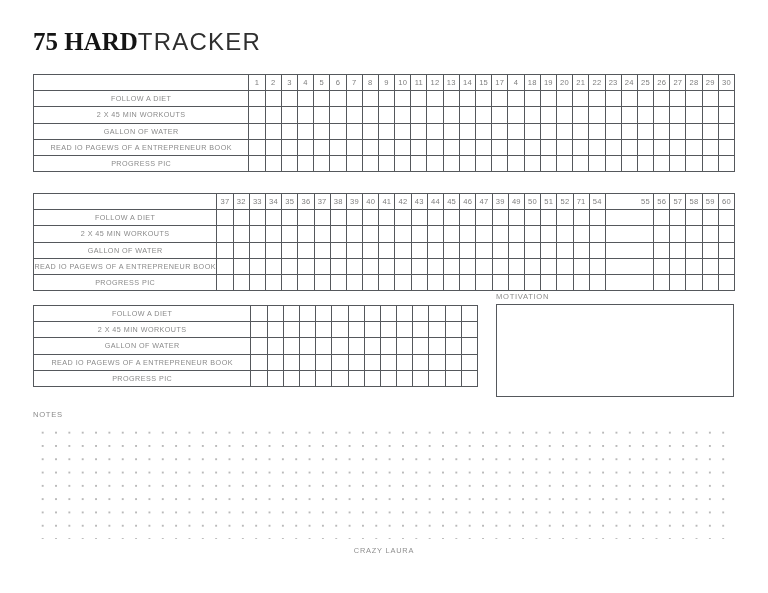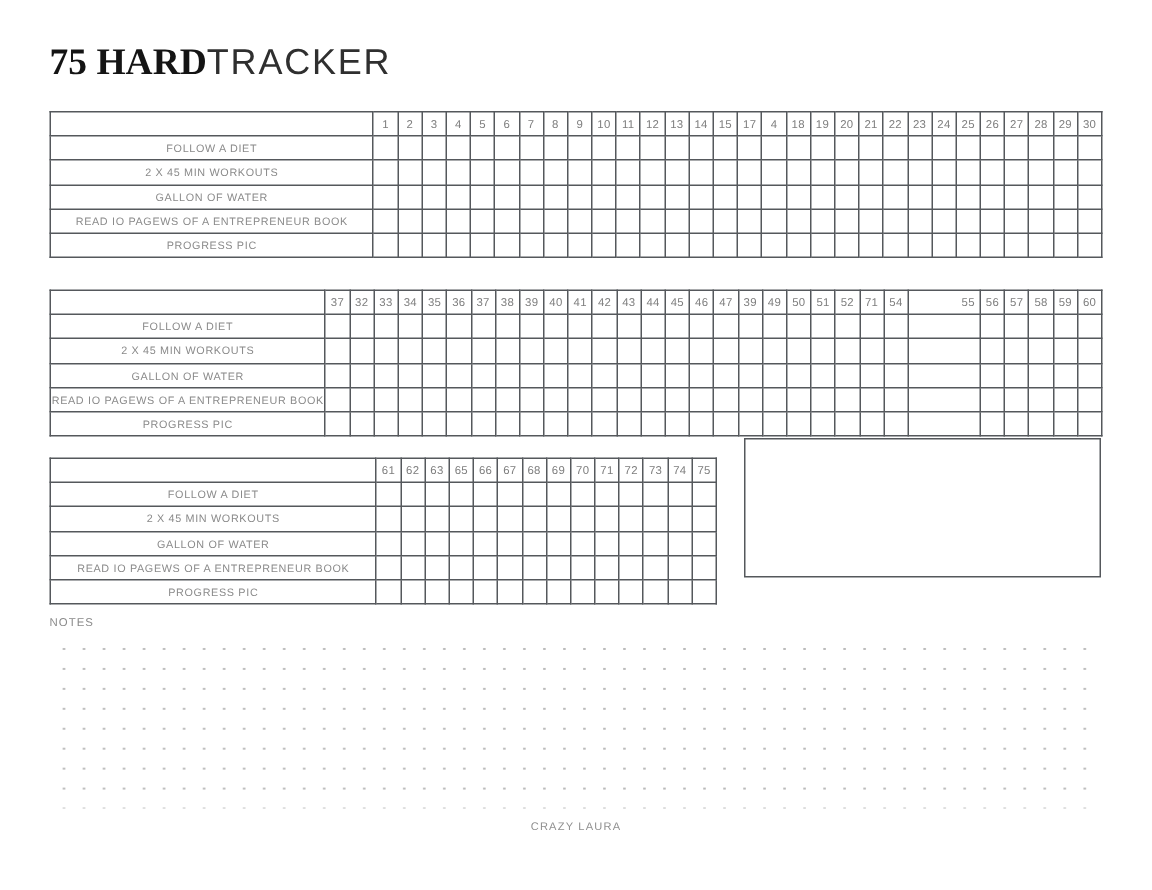--- a/index.html
+++ b/index.html
@@ -537,37 +537,20 @@
         <td class="cell" style="width: 15.2px;"></td>
         <td class="cell" style="width: 15.2px;"></td>
         <td class="cell" style="width: 15.2px;"></td>
       </tr>
     </tbody>
 </table>
 
 <table class="tracker" id="table-3">
   <tbody>
       <tr>
-        <td class="blank"></td>
-        <td class="daynum" style="width: 15.2px;">61</td>
-        <td class="daynum" style="width: 15.2px;">62</td>
-        <td class="daynum" style="width: 15.2px;">63</td>
-        <td class="daynum" style="width: 15.2px;">65</td>
-        <td class="daynum" style="width: 15.2px;">66</td>
-        <td class="daynum" style="width: 15.2px;">67</td>
-        <td class="daynum" style="width: 15.2px;">68</td>
-        <td class="daynum" style="width: 15.2px;">69</td>
-        <td class="daynum" style="width: 15.2px;">70</td>
-        <td class="daynum" style="width: 15.2px;">71</td>
-        <td class="daynum" style="width: 15.2px;">72</td>
-        <td class="daynum" style="width: 15.2px;">73</td>
-        <td class="daynum" style="width: 15.2px;">74</td>
-        <td class="daynum" style="width: 15.2px;">75</td>
-      </tr>
-      <tr>
         <td class="label">FOLLOW A DIET</td>
         <td class="cell" style="width: 15.2px;"></td>
         <td class="cell" style="width: 15.2px;"></td>
         <td class="cell" style="width: 15.2px;"></td>
         <td class="cell" style="width: 15.2px;"></td>
         <td class="cell" style="width: 15.2px;"></td>
         <td class="cell" style="width: 15.2px;"></td>
         <td class="cell" style="width: 15.2px;"></td>
         <td class="cell" style="width: 15.2px;"></td>
         <td class="cell" style="width: 15.2px;"></td>
@@ -642,20 +625,21 @@
         <td class="cell" style="width: 15.2px;"></td>
         <td class="cell" style="width: 15.2px;"></td>
         <td class="cell" style="width: 15.2px;"></td>
         <td class="cell" style="width: 15.2px;"></td>
         <td class="cell" style="width: 15.2px;"></td>
       </tr>
     </tbody>
 </table>
 
 <div class="motivation-wrap">
+  <div class="section-label">MOTIVATION</div>
   <div class="motivation-box"></div>
 </div>
 
 <div class="notes-wrap">
   <div class="section-label">NOTES</div>
   <div class="dot-grid"></div>
 </div>
 
 <div class="footer-credit">CRAZY LAURA</div>
 

